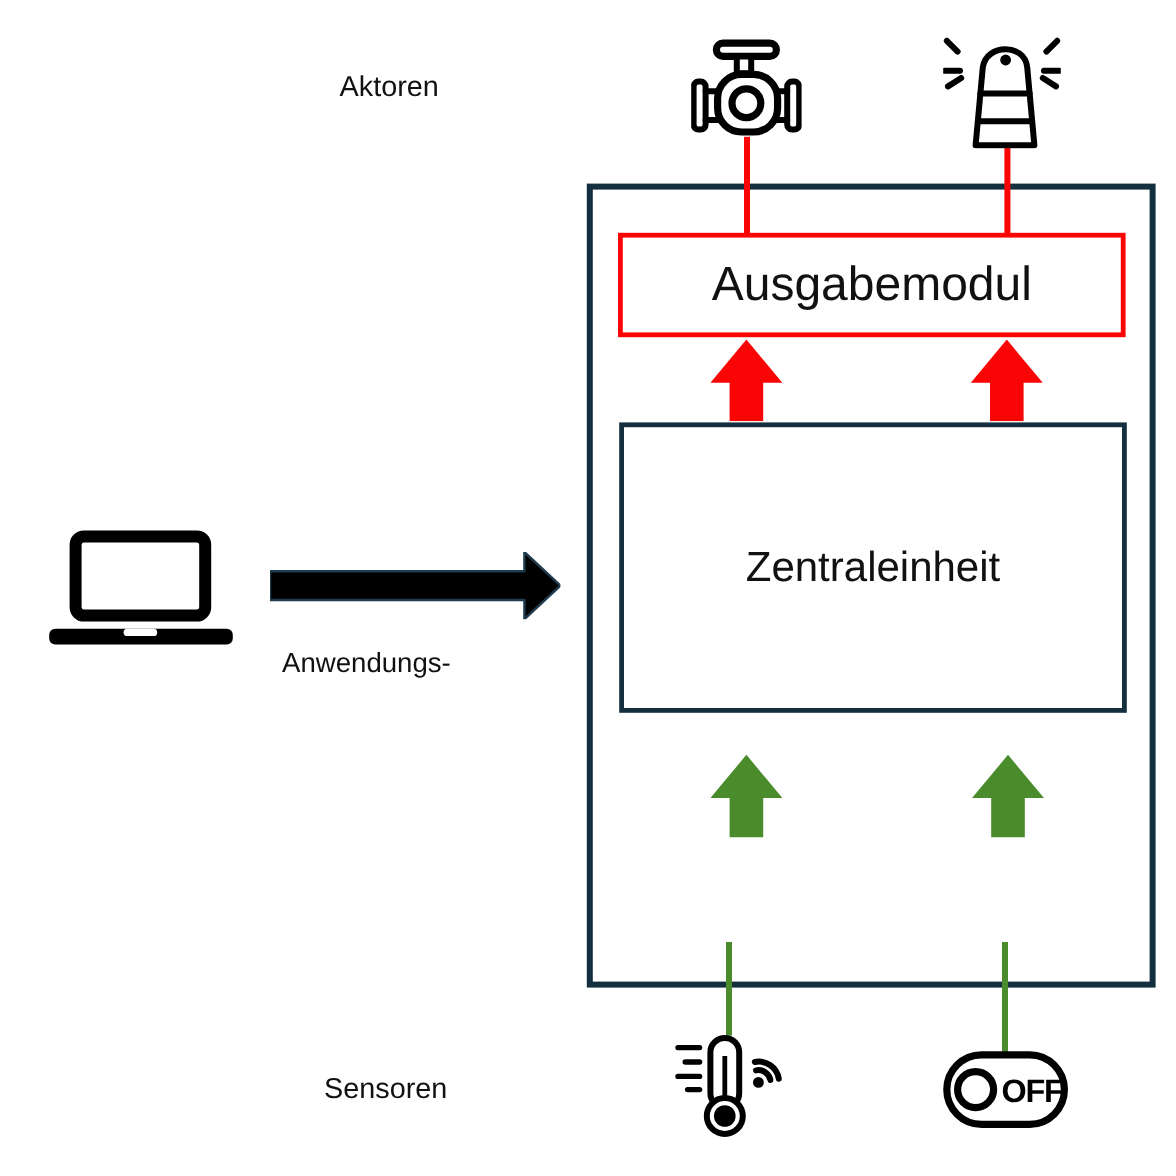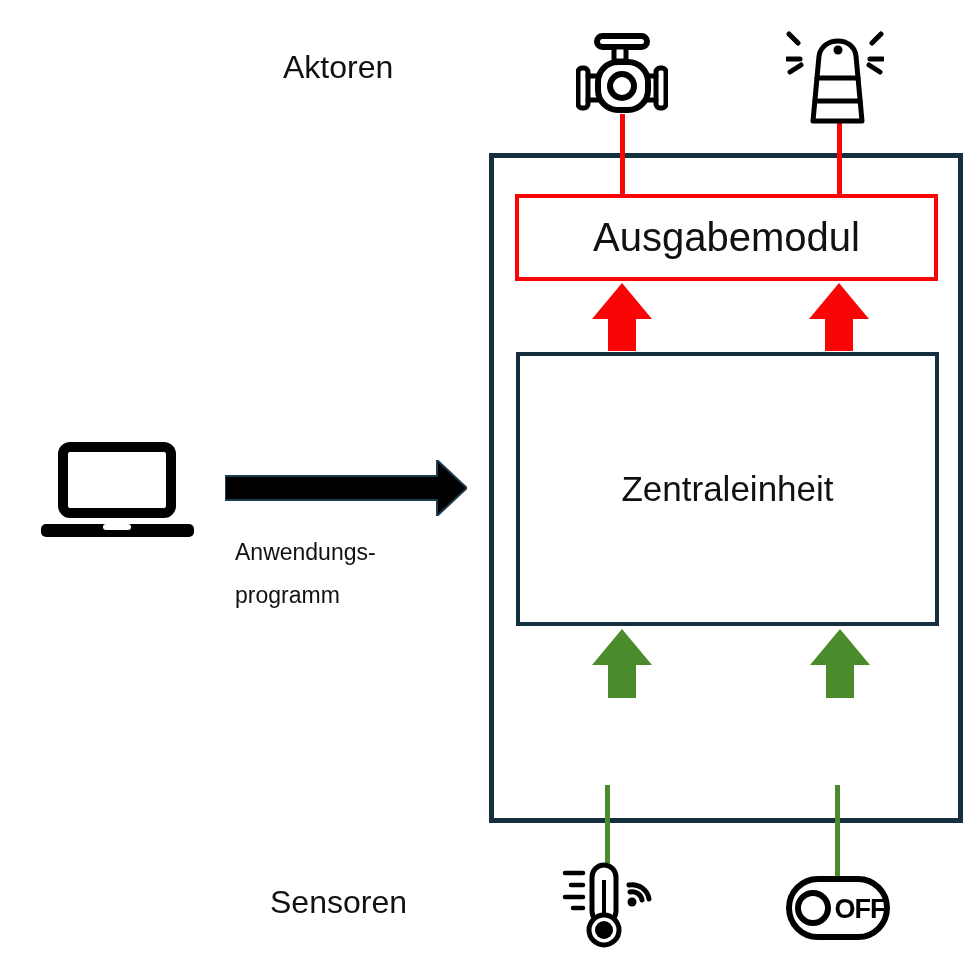--- a/index.html
+++ b/index.html
@@ -8,21 +8,21 @@
     --navy:#14303f;
     --ink:#111111;
   }
   html,body{margin:0;padding:0;background:#ffffff;}
   .canvas{
     position:relative;width:980px;height:980px;background:#ffffff;
     font-family:"Liberation Sans","DejaVu Sans",sans-serif;color:var(--ink);
     overflow:hidden;
   }
   .abs{position:absolute;}
-  .side-label{font-size:32px;white-space:nowrap;}
+  .side-label{font-size:24px;white-space:nowrap;margin-top:10px;}
   .anw-label{font-size:23px;line-height:43px;white-space:nowrap;}
   .box{box-sizing:border-box;position:absolute;background:#ffffff;
        display:flex;flex-direction:column;align-items:center;justify-content:center;
        text-align:center;}
   .outer-frame{border:5px solid var(--navy);background:transparent;}
   .module-red{border:4px solid var(--red);font-size:40px;}
   .module-navy{border:4px solid var(--navy);font-size:35px;line-height:48px;}
   .module-green{border:4px solid var(--green);font-size:40px;}
   .vline{position:absolute;width:5px;}
   .vline.red{background:var(--red);}
@@ -33,40 +33,39 @@
 <body>
 
 <div class="canvas">
 
   <div class="abs side-label" style="left:283px;top:49px;">Aktoren</div>
 
   <div class="abs side-label" style="left:270px;top:884px;">Sensoren</div>
 
   <div class="abs anw-label" style="left:235px;top:531px;">
     <div>Anwendungs-</div>
-    <div>programm</div>
   </div>
 
   <svg class="abs" style="left:40px;top:440px;" width="156" height="100" viewBox="0 0 156 100">
     <rect x="23" y="7" width="108" height="66" rx="7" fill="#ffffff" stroke="#000000" stroke-width="10"></rect>
     <rect x="1" y="84" width="153" height="13" rx="5" fill="#000000"></rect>
     <rect x="63" y="84" width="28" height="6" rx="3" fill="#ffffff"></rect>
   </svg>
 
   <svg class="abs" style="left:225px;top:460px;" width="242" height="56" viewBox="0 0 242 56">
     <polygon points="0,16 212,16 212,0 242,28 212,56 212,40 0,40" fill="#000000" stroke="#1f3b4e" stroke-width="2" stroke-linejoin="round"></polygon>
   </svg>
 
   <div class="box outer-frame" style="left:489px;top:153px;width:474px;height:670px;"></div>
 
   <div class="box module-red" style="left:515px;top:194px;width:423px;height:87px;">
     <span>Ausgabemodul</span>
   </div>
 
-  <div class="box module-navy" style="left:516px;top:352px;width:423px;height:274px;justify-content:center;">
+  <div class="box module-navy" style="left:516px;top:352px;width:423px;height:242px;justify-content:center;">
     <div>Zentraleinheit</div>
   </div>
 
 
   <svg class="abs" style="left:592px;top:283px;" width="60" height="68" viewBox="0 0 60 68">
     <polygon points="30,0 60,36 44,36 44,68 16,68 16,36 0,36" fill="#f90505"></polygon>
   </svg>
   <svg class="abs" style="left:809px;top:283px;" width="60" height="68" viewBox="0 0 60 68">
     <polygon points="30,0 60,36 44,36 44,68 16,68 16,36 0,36" fill="#f90505"></polygon>
   </svg>

